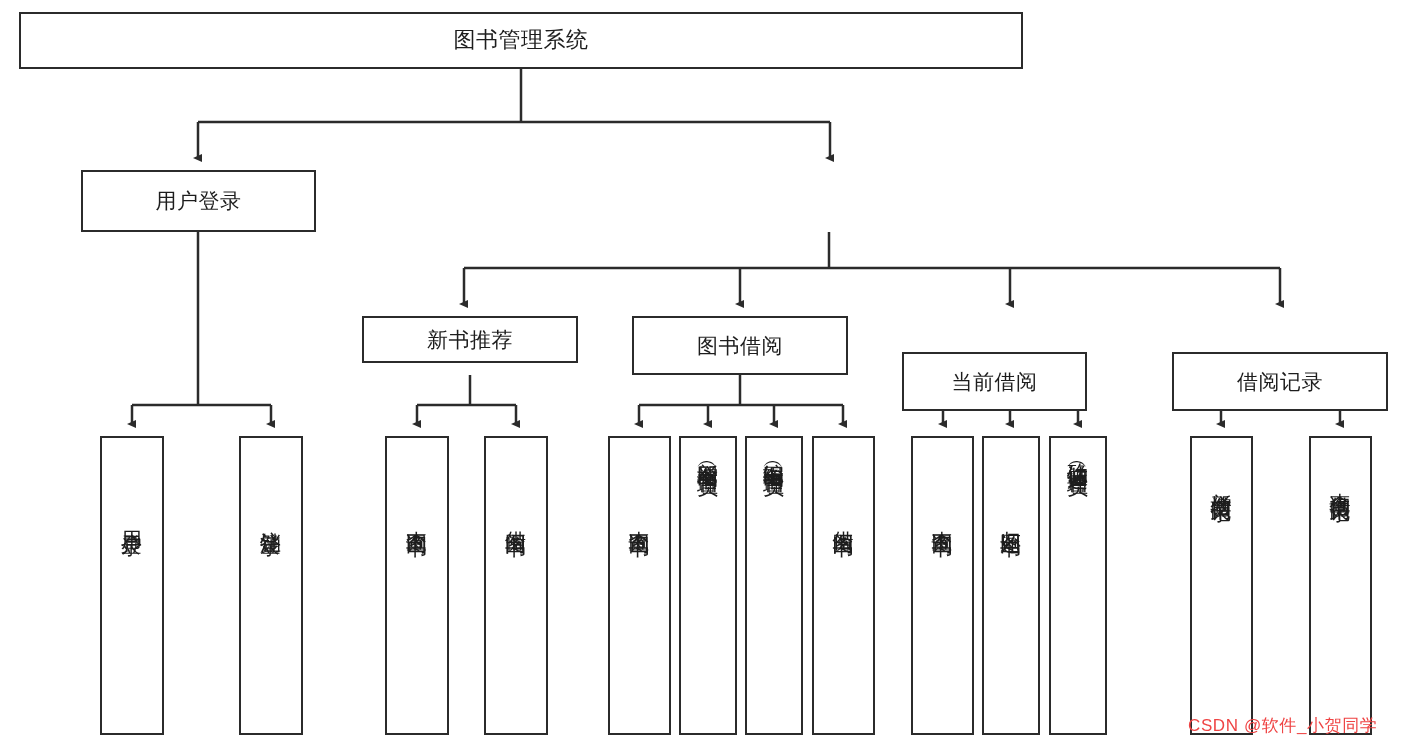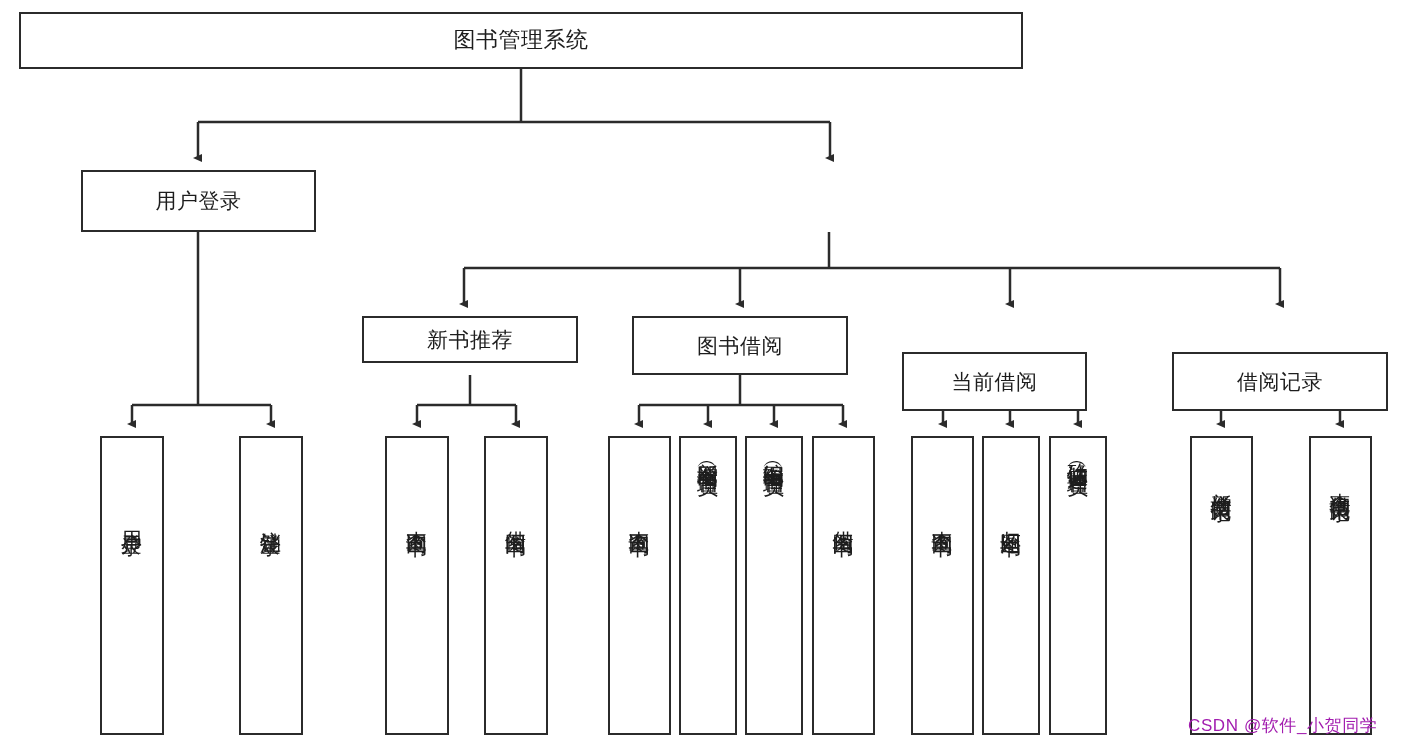--- a/index.html
+++ b/index.html
@@ -56,21 +56,21 @@
     white-space: nowrap;
     font-size: 21px;
     line-height: 1;
   }
   .node.root .label { font-size: 22px; }
   .watermark {
     position: absolute;
     left: 1188px;
     top: 714px;
     font-size: 17px;
-    color: #a21caf;
+    color: #ef4444;
     letter-spacing: 0.6px;
     z-index: 5;
     white-space: nowrap;
     font-family: "Liberation Sans", "DejaVu Sans", sans-serif;
   }
 </style>
 </head>
 <body>
 
 <div id="diagram">

